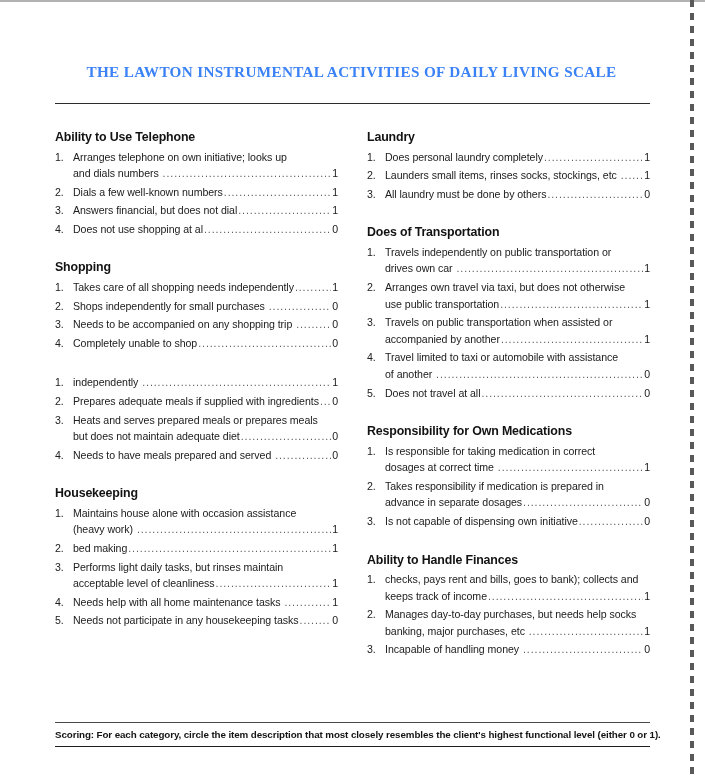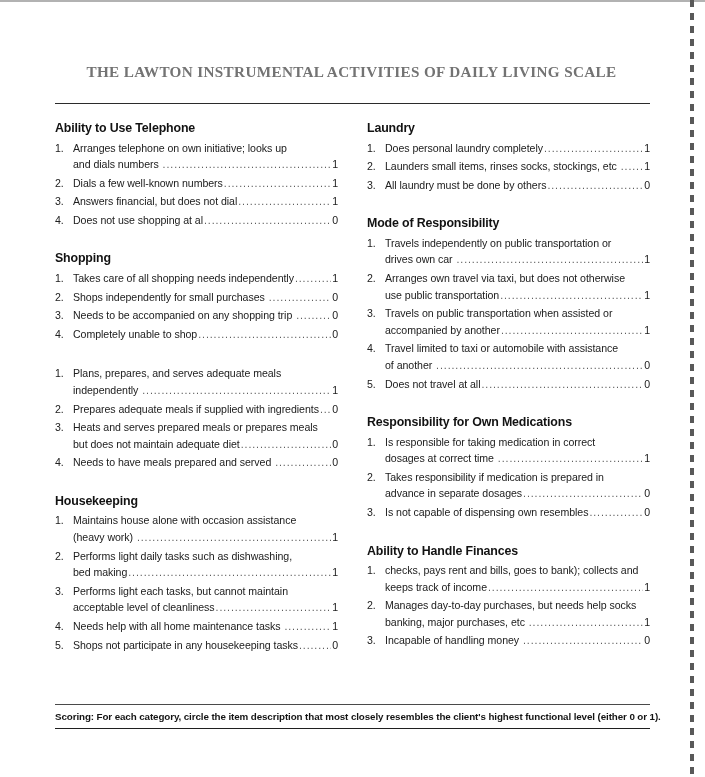--- a/index.html
+++ b/index.html
@@ -50,21 +50,21 @@
   }
 
   .doc-title {
     margin: 0;
     padding-top: 63px;
     text-align: center;
     font-family: "Liberation Serif", serif;
     font-weight: bold;
     font-size: 15.2px;
     letter-spacing: 0.35px;
-    color: #737373;
+    color: #3b82f6;
     white-space: nowrap;
   }
 
   .rule-top {
     margin-top: 22px;
     height: 0;
     border-top: 1.6px solid #2b2b2b;
     width: 595px;
   }
 
@@ -80,21 +80,21 @@
   .col-left  { margin-right: 29px; }
 
   .section { margin-bottom: 23px; }
   .section:last-child { margin-bottom: 0; }
 
   .section-title {
     font-size: 12.4px;
     font-weight: bold;
     color: #121212;
     letter-spacing: -0.15px;
-    margin: 4px 0 3px 0;
+    margin: 13px 0 3px 0;
     line-height: 1.25;
   }
 
   ol.items {
     list-style: none;
     margin: 0;
     padding: 0;
   }
   ol.items > li {
     position: relative;
@@ -136,21 +136,21 @@
   .leader-score {
     flex: 0 0 auto;
     white-space: pre;
     color: #202020;
   }
   .wrap-line { display: block; }
 
   .footer-block {
     position: absolute;
     left: 55px;
-    top: 704px;
+    top: 722px;
     width: 595px;
   }
   .rule-foot-top {
     height: 0;
     border-top: 1.1px solid #4a4a4a;
     width: 595px;
   }
   .footer-text {
     font-size: 9.8px;
     font-weight: bold;
@@ -251,21 +251,20 @@
                 <span class="leader-dots">............................................................................................................................................</span>
                 <span class="leader-score">0</span>
               </span>
             </li>
           </ol>
         </div>
         <div class="section">
           <ol class="items">
             <li>
               <span class="item-num">1.</span>
-              <span class="wrap-line">Plans, prepares, and serves adequate meals</span>
               <span class="leader-line">
                 <span class="leader-text">independently </span>
                 <span class="leader-dots">............................................................................................................................................</span>
                 <span class="leader-score">1</span>
               </span>
             </li>
             <li>
               <span class="item-num">2.</span>
               <span class="leader-line">
                 <span class="leader-text">Prepares adequate meals if supplied with ingredients</span>
@@ -299,48 +298,47 @@
               <span class="item-num">1.</span>
               <span class="wrap-line">Maintains house alone with occasion assistance</span>
               <span class="leader-line">
                 <span class="leader-text">(heavy work) </span>
                 <span class="leader-dots">............................................................................................................................................</span>
                 <span class="leader-score">1</span>
               </span>
             </li>
             <li>
               <span class="item-num">2.</span>
-              <span class="wrap-line">Performs light daily tasks such as dishwashing,</span>
               <span class="leader-line">
                 <span class="leader-text">bed making</span>
                 <span class="leader-dots">............................................................................................................................................</span>
                 <span class="leader-score">1</span>
               </span>
             </li>
             <li>
               <span class="item-num">3.</span>
-              <span class="wrap-line">Performs light each tasks, but cannot maintain</span>
+              <span class="wrap-line">Performs light daily tasks, but rinses maintain</span>
               <span class="leader-line">
                 <span class="leader-text">acceptable level of cleanliness</span>
                 <span class="leader-dots">............................................................................................................................................</span>
                 <span class="leader-score">1</span>
               </span>
             </li>
             <li>
               <span class="item-num">4.</span>
               <span class="leader-line">
                 <span class="leader-text">Needs help with all home maintenance tasks </span>
                 <span class="leader-dots">............................................................................................................................................</span>
                 <span class="leader-score">1</span>
               </span>
             </li>
             <li>
               <span class="item-num">5.</span>
               <span class="leader-line">
-                <span class="leader-text">Shops not participate in any housekeeping tasks</span>
+                <span class="leader-text">Needs not participate in any housekeeping tasks</span>
                 <span class="leader-dots">............................................................................................................................................</span>
                 <span class="leader-score">0</span>
               </span>
             </li>
           </ol>
         </div>
       </div>
     <div class="col col-right" id="col-right">
         <div class="section">
           <div class="section-title">Laundry</div>
@@ -365,21 +363,21 @@
               <span class="item-num">3.</span>
               <span class="leader-line">
                 <span class="leader-text">All laundry must be done by others</span>
                 <span class="leader-dots">............................................................................................................................................</span>
                 <span class="leader-score">0</span>
               </span>
             </li>
           </ol>
         </div>
         <div class="section">
-          <div class="section-title">Mode of Responsibility</div>
+          <div class="section-title">Does of Transportation</div>
           <ol class="items">
             <li>
               <span class="item-num">1.</span>
               <span class="wrap-line">Travels independently on public transportation or</span>
               <span class="leader-line">
                 <span class="leader-text">drives own car </span>
                 <span class="leader-dots">............................................................................................................................................</span>
                 <span class="leader-score">1</span>
               </span>
             </li>
@@ -437,21 +435,21 @@
               <span class="wrap-line">Takes responsibility if medication is prepared in</span>
               <span class="leader-line">
                 <span class="leader-text">advance in separate dosages</span>
                 <span class="leader-dots">............................................................................................................................................</span>
                 <span class="leader-score">0</span>
               </span>
             </li>
             <li>
               <span class="item-num">3.</span>
               <span class="leader-line">
-                <span class="leader-text">Is not capable of dispensing own resembles</span>
+                <span class="leader-text">Is not capable of dispensing own initiative</span>
                 <span class="leader-dots">............................................................................................................................................</span>
                 <span class="leader-score">0</span>
               </span>
             </li>
           </ol>
         </div>
         <div class="section">
           <div class="section-title">Ability to Handle Finances</div>
           <ol class="items">
             <li>

